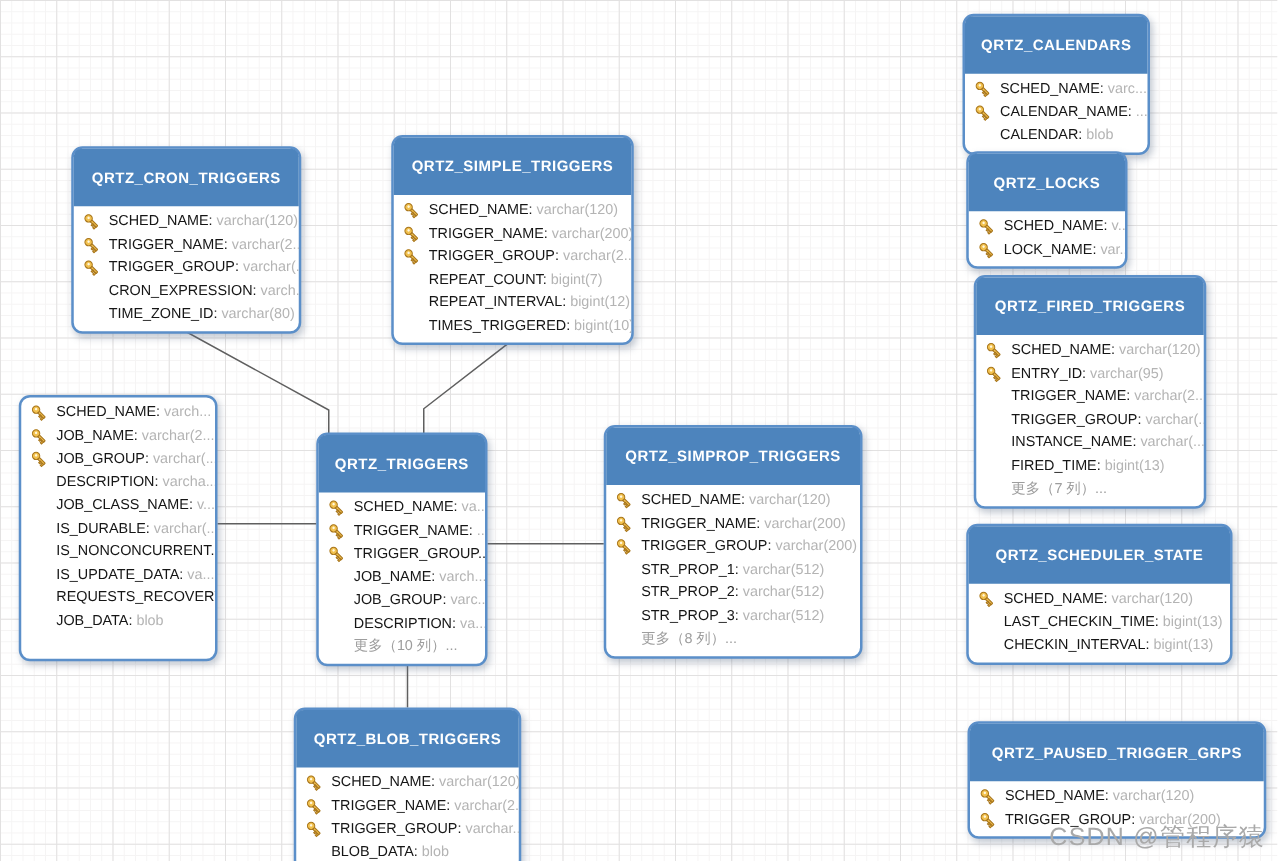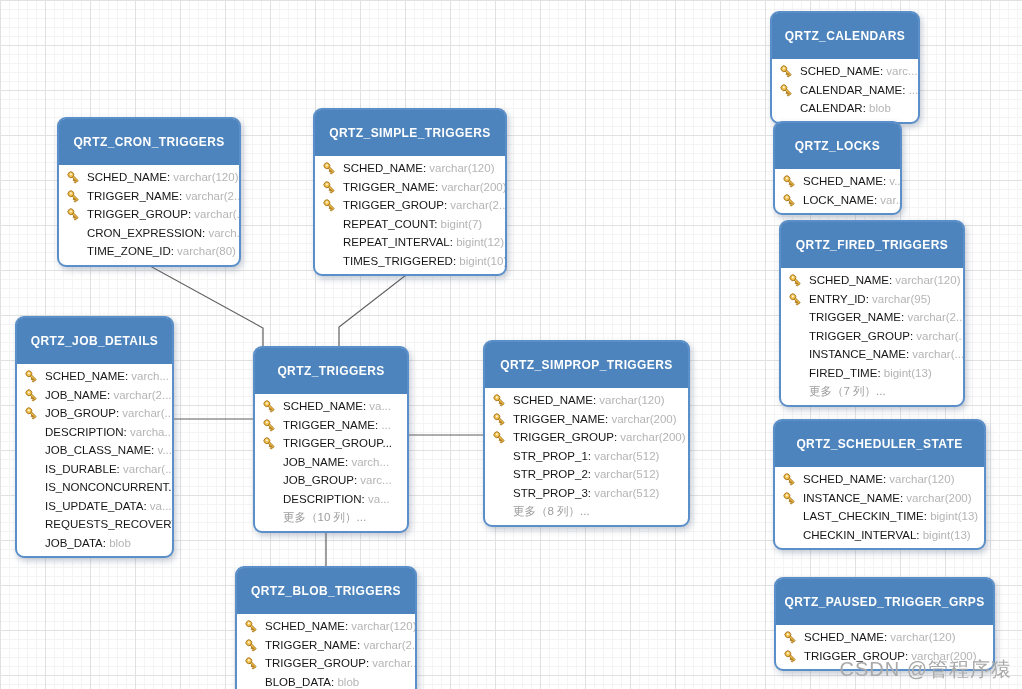--- a/index.html
+++ b/index.html
@@ -219,34 +219,25 @@
       <div class="ebody">
         <div class="erow"><span class="keyicon"><svg viewBox="0 0 14 14" width="14" height="14">
               <g transform="rotate(45 7 7)" fill="#f2c14e" stroke="#a8761d" stroke-width="0.9">
                 <rect x="5.6" y="5.9" width="7.6" height="1.9" rx="0.4"></rect>
                 <rect x="9.2" y="7.5" width="1.3" height="1.7"></rect>
                 <rect x="11.6" y="7.5" width="1.3" height="2.3"></rect>
                 <circle cx="3.9" cy="6.9" r="2.9"></circle>
                 <circle cx="3.6" cy="6.6" r="1.0" fill="#fff7dd" stroke="none"></circle>
               </g>
             </svg></span><span class="fname">SCHED_NAME</span><span class="fname">: </span><span class="ftype">varchar(120)</span></div>
-        <div class="erow"><span class="keyicon"><svg viewBox="0 0 14 14" width="14" height="14">
-              <g transform="rotate(45 7 7)" fill="#f2c14e" stroke="#a8761d" stroke-width="0.9">
-                <rect x="5.6" y="5.9" width="7.6" height="1.9" rx="0.4"></rect>
-                <rect x="9.2" y="7.5" width="1.3" height="1.7"></rect>
-                <rect x="11.6" y="7.5" width="1.3" height="2.3"></rect>
-                <circle cx="3.9" cy="6.9" r="2.9"></circle>
-                <circle cx="3.6" cy="6.6" r="1.0" fill="#fff7dd" stroke="none"></circle>
-              </g>
-            </svg></span><span class="fname">INSTANCE_NAME</span><span class="fname">: </span><span class="ftype">varchar(200)</span></div>
         <div class="erow"><span class="fname">LAST_CHECKIN_TIME</span><span class="fname">: </span><span class="ftype">bigint(13)</span></div>
         <div class="erow"><span class="fname">CHECKIN_INTERVAL</span><span class="fname">: </span><span class="ftype">bigint(13)</span></div>
       </div>
     </div>
-    <div class="etable" style="left: 774px; top: 577px; width: 221px; min-height: 75px;">
+    <div class="etable" style="left: 774px; top: 577px; width: 239px; min-height: 75px;">
       <div class="eheader">QRTZ_PAUSED_TRIGGER_GRPS</div>
       <div class="ebody">
         <div class="erow"><span class="keyicon"><svg viewBox="0 0 14 14" width="14" height="14">
               <g transform="rotate(45 7 7)" fill="#f2c14e" stroke="#a8761d" stroke-width="0.9">
                 <rect x="5.6" y="5.9" width="7.6" height="1.9" rx="0.4"></rect>
                 <rect x="9.2" y="7.5" width="1.3" height="1.7"></rect>
                 <rect x="11.6" y="7.5" width="1.3" height="2.3"></rect>
                 <circle cx="3.9" cy="6.9" r="2.9"></circle>
                 <circle cx="3.6" cy="6.6" r="1.0" fill="#fff7dd" stroke="none"></circle>
               </g>
@@ -256,21 +247,20 @@
                 <rect x="5.6" y="5.9" width="7.6" height="1.9" rx="0.4"></rect>
                 <rect x="9.2" y="7.5" width="1.3" height="1.7"></rect>
                 <rect x="11.6" y="7.5" width="1.3" height="2.3"></rect>
                 <circle cx="3.9" cy="6.9" r="2.9"></circle>
                 <circle cx="3.6" cy="6.6" r="1.0" fill="#fff7dd" stroke="none"></circle>
               </g>
             </svg></span><span class="fname">TRIGGER_GROUP</span><span class="fname">: </span><span class="ftype">varchar(200)</span></div>
       </div>
     </div>
     <div class="etable" style="left: 15px; top: 316px; width: 159px; min-height: 213px;">
-      <div class="eheader">QRTZ_JOB_DETAILS</div>
       <div class="ebody">
         <div class="erow"><span class="keyicon"><svg viewBox="0 0 14 14" width="14" height="14">
               <g transform="rotate(45 7 7)" fill="#f2c14e" stroke="#a8761d" stroke-width="0.9">
                 <rect x="5.6" y="5.9" width="7.6" height="1.9" rx="0.4"></rect>
                 <rect x="9.2" y="7.5" width="1.3" height="1.7"></rect>
                 <rect x="11.6" y="7.5" width="1.3" height="2.3"></rect>
                 <circle cx="3.9" cy="6.9" r="2.9"></circle>
                 <circle cx="3.6" cy="6.6" r="1.0" fill="#fff7dd" stroke="none"></circle>
               </g>
             </svg></span><span class="fname">SCHED_NAME</span><span class="fname">: </span><span class="ftype">varch...</span></div>
@@ -294,21 +284,21 @@
             </svg></span><span class="fname">JOB_GROUP</span><span class="fname">: </span><span class="ftype">varchar(...</span></div>
         <div class="erow"><span class="fname">DESCRIPTION</span><span class="fname">: </span><span class="ftype">varcha...</span></div>
         <div class="erow"><span class="fname">JOB_CLASS_NAME</span><span class="fname">: </span><span class="ftype">v...</span></div>
         <div class="erow"><span class="fname">IS_DURABLE</span><span class="fname">: </span><span class="ftype">varchar(...</span></div>
         <div class="erow"><span class="fname">IS_NONCONCURRENT...</span></div>
         <div class="erow"><span class="fname">IS_UPDATE_DATA</span><span class="fname">: </span><span class="ftype">va...</span></div>
         <div class="erow"><span class="fname">REQUESTS_RECOVERY</span></div>
         <div class="erow"><span class="fname">JOB_DATA</span><span class="fname">: </span><span class="ftype">blob</span></div>
       </div>
     </div>
-    <div class="etable" style="left: 253px; top: 346px; width: 156px; min-height: 174px;">
+    <div class="etable" style="left: 253px; top: 346px; width: 137px; min-height: 174px;">
       <div class="eheader">QRTZ_TRIGGERS</div>
       <div class="ebody">
         <div class="erow"><span class="keyicon"><svg viewBox="0 0 14 14" width="14" height="14">
               <g transform="rotate(45 7 7)" fill="#f2c14e" stroke="#a8761d" stroke-width="0.9">
                 <rect x="5.6" y="5.9" width="7.6" height="1.9" rx="0.4"></rect>
                 <rect x="9.2" y="7.5" width="1.3" height="1.7"></rect>
                 <rect x="11.6" y="7.5" width="1.3" height="2.3"></rect>
                 <circle cx="3.9" cy="6.9" r="2.9"></circle>
                 <circle cx="3.6" cy="6.6" r="1.0" fill="#fff7dd" stroke="none"></circle>
               </g>

